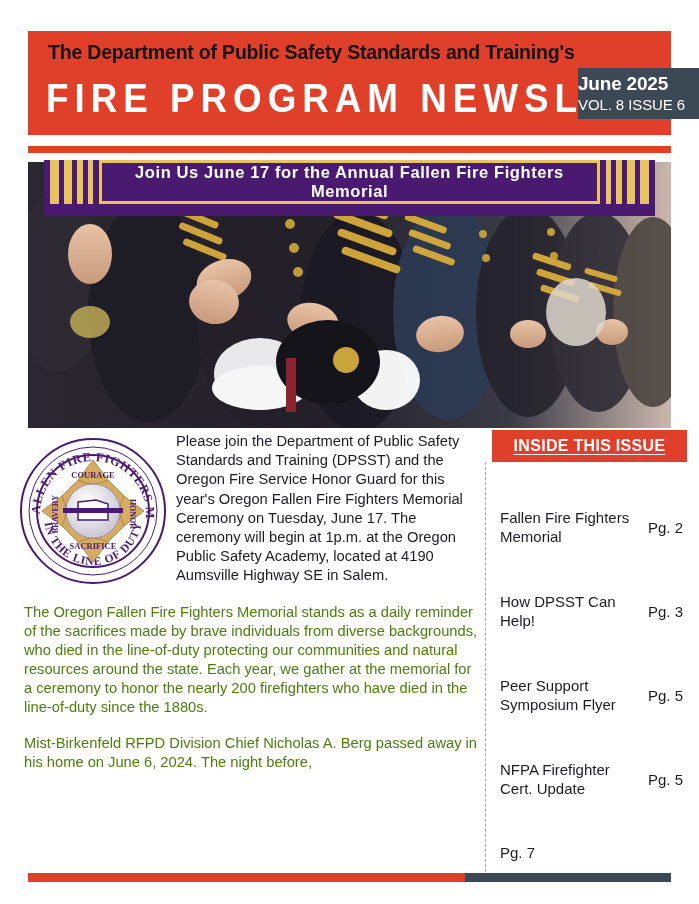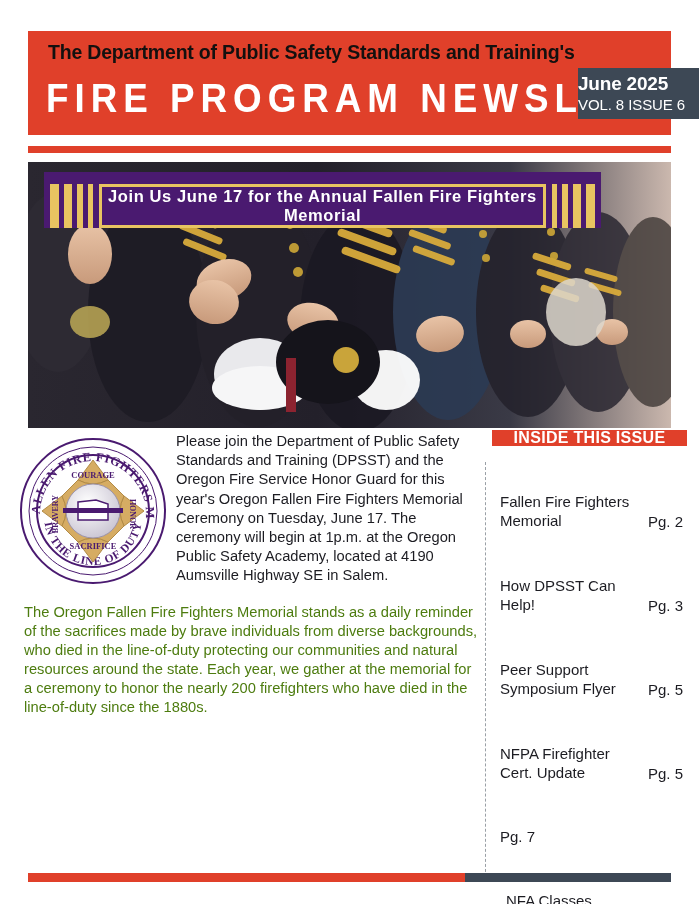--- a/index.html
+++ b/index.html
@@ -56,24 +56,24 @@
   
   .photo {
     position: absolute; left: 28px; top: 162px;
     width: 643px; height: 266px;
     overflow: hidden; background: #1b1b22;
   }
   .photo svg { display:block; width:100%; height:100%; }
 
   
   .banner {
-    position: absolute; left: 44px; top: 172px;
-    width: 557px; height: 56px;
+    position: absolute; left: 44px; top: 160px;
+    width: 611px; height: 56px;
     background: #4A1A70;
-    display: flex; align-items: flex-end;
+    display: flex; align-items: flex-start;
   }
   .bars { display: flex; align-items: stretch; height: 44px; gap: 5px; padding: 0 6px; }
   .bars .b { background: #E8C461; }
   .bars .b1 { width: 9px; }
   .bars .b2 { width: 8px; }
   .bars .b3 { width: 6px; }
   .bars .b4 { width: 5px; }
   .banner-box {
     flex: 1; height: 44px;
     border: 3px solid #E8C461;
@@ -104,32 +104,32 @@
   }
 
   
   .sidebar { position: absolute; left: 492px; top: 430px; width: 200px; }
   .sidebar-divider {
     position: absolute; left: 485px; top: 462px;
     width: 0; height: 420px;
     border-left: 1px dashed #9aa0a6;
   }
   .inside-header {
-    width: 195px; height: 16px; background: #E0402A;
+    width: 195px; height: 32px; background: #E0402A;
     display: flex; align-items: center; justify-content: center;
   }
   .inside-header-text {
     color: #ffffff; font-size: 16px; font-weight: 700;
     letter-spacing: 0.3px;
     text-decoration: underline; text-underline-offset: 3px;
     font-family: "Liberation Sans Narrow", "Liberation Sans", sans-serif;
   }
   .toc { margin-top: 14px; }
   .toc-row {
-    display: flex; align-items: flex-end;
+    display: flex; align-items: center;
     margin-bottom: 22px; padding-left: 8px; margin-top: 46px;
   }
   .toc-title {
     flex: 1 1 auto; font-size: 15px; line-height: 19px;
     color: #1c1c22; padding-right: 6px;
   }
   .toc-page {
     flex: 0 0 auto; font-size: 15px; color: #1c1c22;
     width: 44px; text-align: left;
   }
@@ -296,20 +296,21 @@
           <text x="75" y="113" text-anchor="middle" font-family="'Liberation Serif', serif" font-size="8.5" font-weight="700" fill="#4A1A70">SACRIFICE</text>
           <text x="40" y="78" text-anchor="middle" font-family="'Liberation Serif', serif" font-size="8" font-weight="700" fill="#4A1A70" transform="rotate(-90 40 78)">BRAVERY</text>
           <text x="112" y="78" text-anchor="middle" font-family="'Liberation Serif', serif" font-size="8" font-weight="700" fill="#4A1A70" transform="rotate(90 112 78)">HONOR</text>
         </svg>
       </div>
 
       <div class="lead-text">Please join the Department of Public Safety Standards and Training (DPSST) and the Oregon Fire Service Honor Guard for this year's Oregon Fallen Fire Fighters Memorial Ceremony on Tuesday, June 17. The ceremony will begin at 1p.m. at the Oregon Public Safety Academy, located at 4190 Aumsville Highway SE in Salem.</div>
     </div>
 
     <div class="para">The Oregon Fallen Fire Fighters Memorial stands as a daily reminder of the sacrifices made by brave individuals from diverse backgrounds, who died in the line-of-duty protecting our communities and natural resources around the state. Each year, we gather at the memorial for a ceremony to honor the nearly 200 firefighters who have died in the line-of-duty since the 1880s.</div>
+    <div class="para">Mist-Birkenfeld RFPD Division Chief Nicholas A. Berg passed away in his home on June 6, 2024. The night before,</div>
   </div>
 
   <div class="sidebar-divider"></div>
   <div class="sidebar">
     <div class="inside-header">
       <span class="inside-header-text">INSIDE THIS ISSUE</span>
     </div>
     <div class="toc">
       <div class="toc-row">
         <span class="toc-title">Fallen Fire Fighters Memorial</span>

